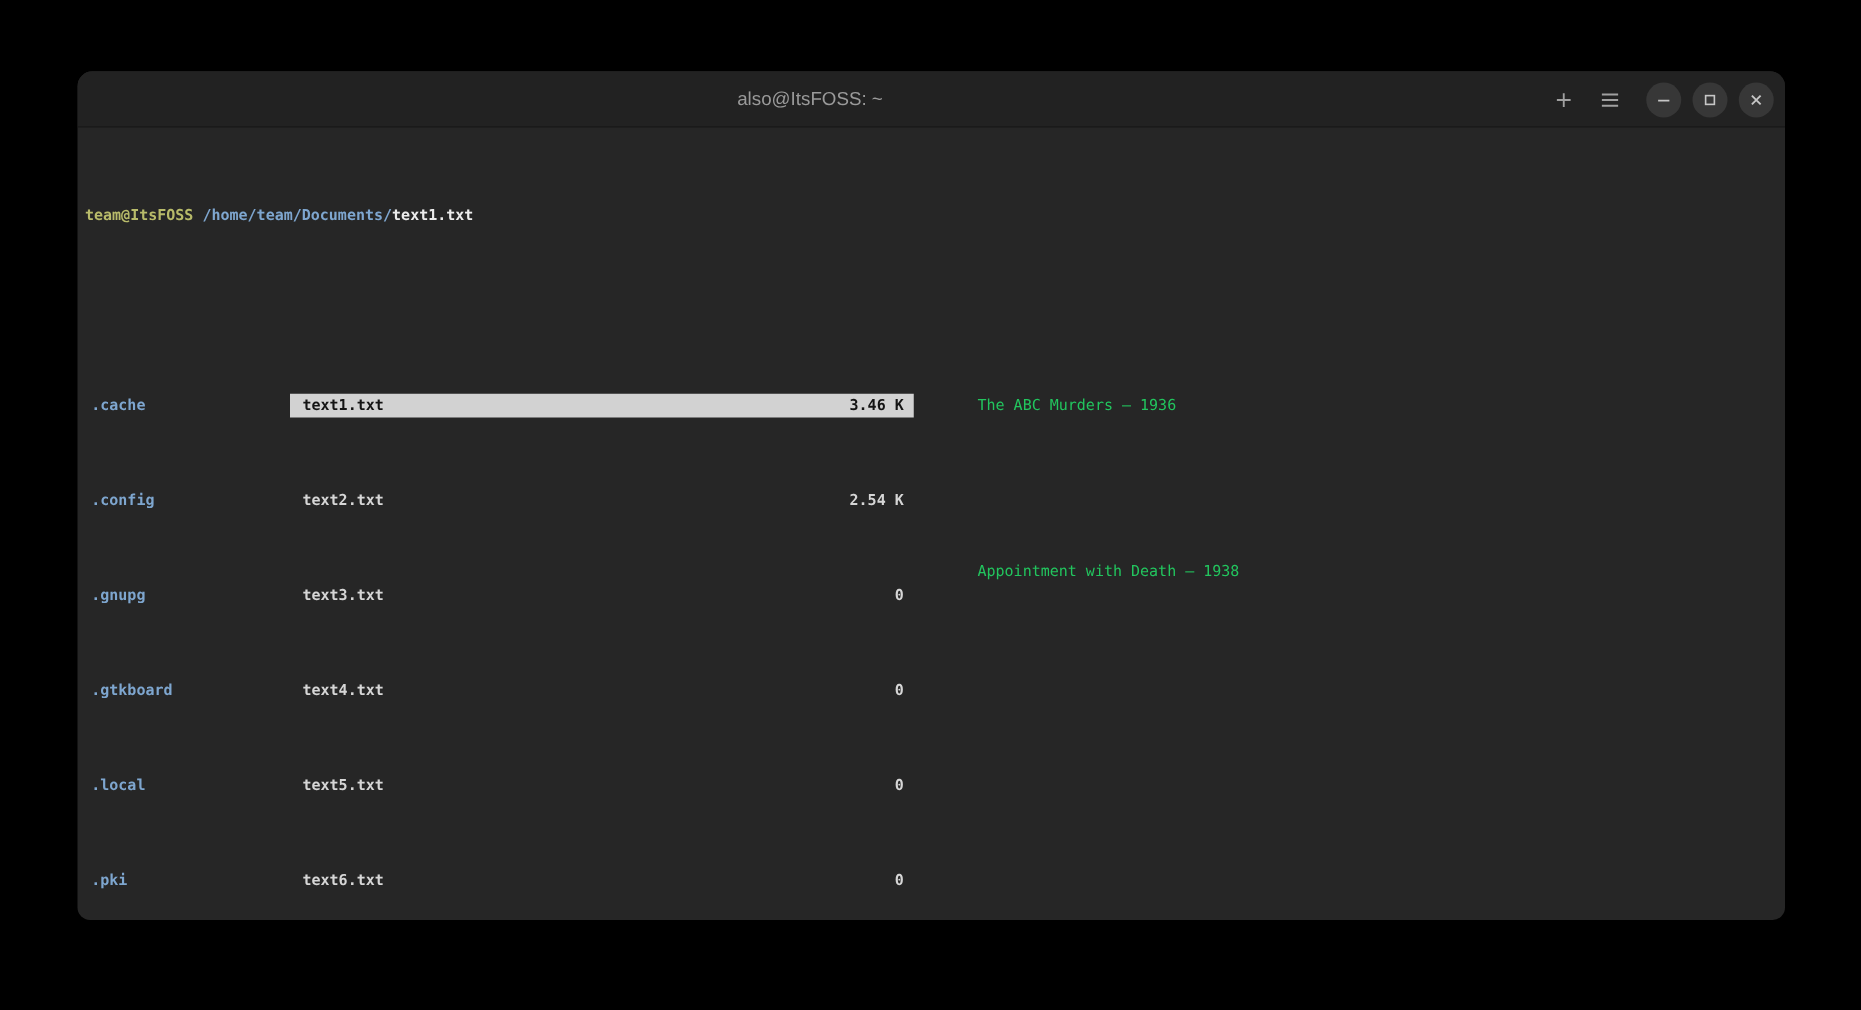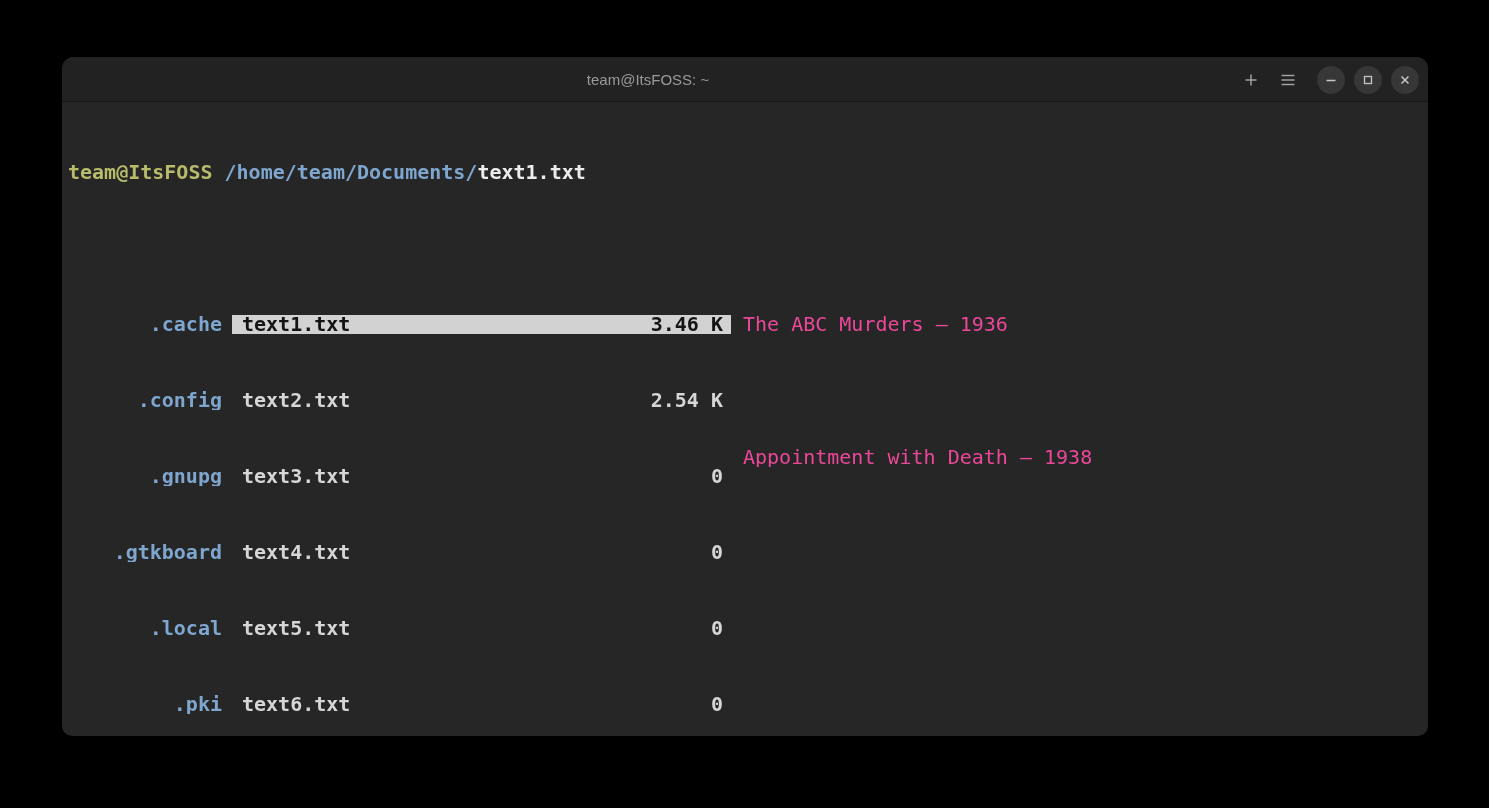--- a/index.html
+++ b/index.html
@@ -37,49 +37,49 @@
     color:#b4b4b4;
   }
   .hb-btn.flat { background:transparent; color:#a0a0a0; }
   .hb-btn.circle { background:#373737; }
   .hb-btn.menu { margin-right:6px; }
   .hb-btn svg { display:block; }
   
   .term {
     position:absolute; left:0; top:46px; right:0; bottom:0;
     padding:3px 4px 0 4px;
-    font-size:20px; line-height:19px;
+    font-size:12px; line-height:19px;
     color:#d6d6d6;
     white-space:pre;
   }
   .pathline { height:19px; font-weight:bold; padding-left:2px; overflow:hidden; }
   .pathline .user { color:#b8bb6a; }
   .pathline .path { color:#7ea6cf; }
   .pathline .file { color:#ececec; }
   .cols { display:flex; height:589px; overflow:hidden; }
   .col1 { width:156px; margin-right:10px; flex:none; }
   .col2 { width:499px; flex:none; }
   .col3 { flex:1 1 auto; margin-left:12px; overflow:hidden; }
   .row { height:19px; overflow:hidden; }
   
-  .col1 .row { padding-left:7px;text-align:right; }
+  .col1 .row { padding-left:7px; }
   .col1 .row.dir { color:#7ea6cf; font-weight:bold; }
   
   .col2 .row { display:flex; justify-content:space-between; padding:0 8px 0 10px; color:#d6d6d6;font-weight:bold; }
   .col2 .row.selected { background:#d2d2d2; color:#141414; font-weight:bold; }
   
-  .col3 .row { color:#ec4899; }
+  .col3 .row { color:#22c55e;margin-left:39px; }
 </style>
 </head>
 <body>
 
 <div class="window">
 
   <div class="headerbar">
-    <div class="hb-title">team@ItsFOSS: ~</div>
+    <div class="hb-title">also@ItsFOSS: ~</div>
     <div class="hb-controls">
       <div class="hb-btn flat">
         <span>
           <svg width="16" height="16" viewBox="0 0 16 16">
               <path d="M8 2.5v11M2.5 8h11" stroke="#a0a0a0" stroke-width="1.5" fill="none"></path>
             </svg>
         </span>
       </div>
       <div class="hb-btn flat menu">
         <span>

